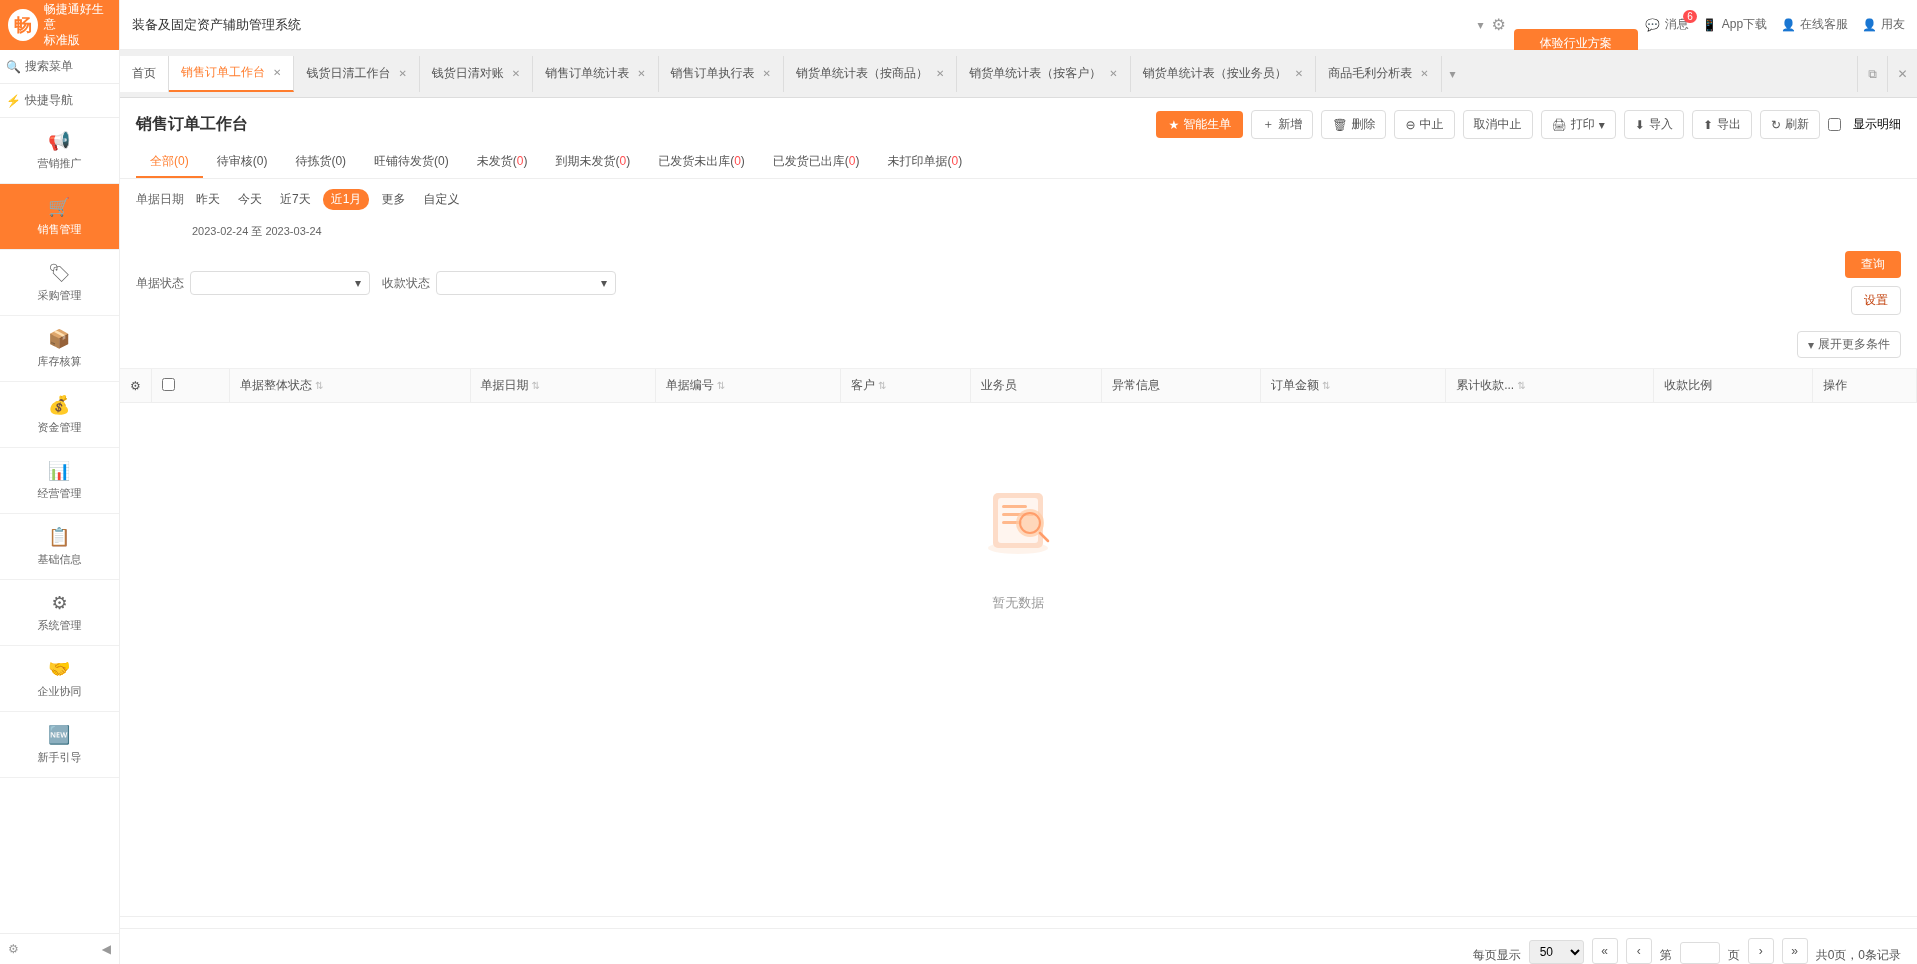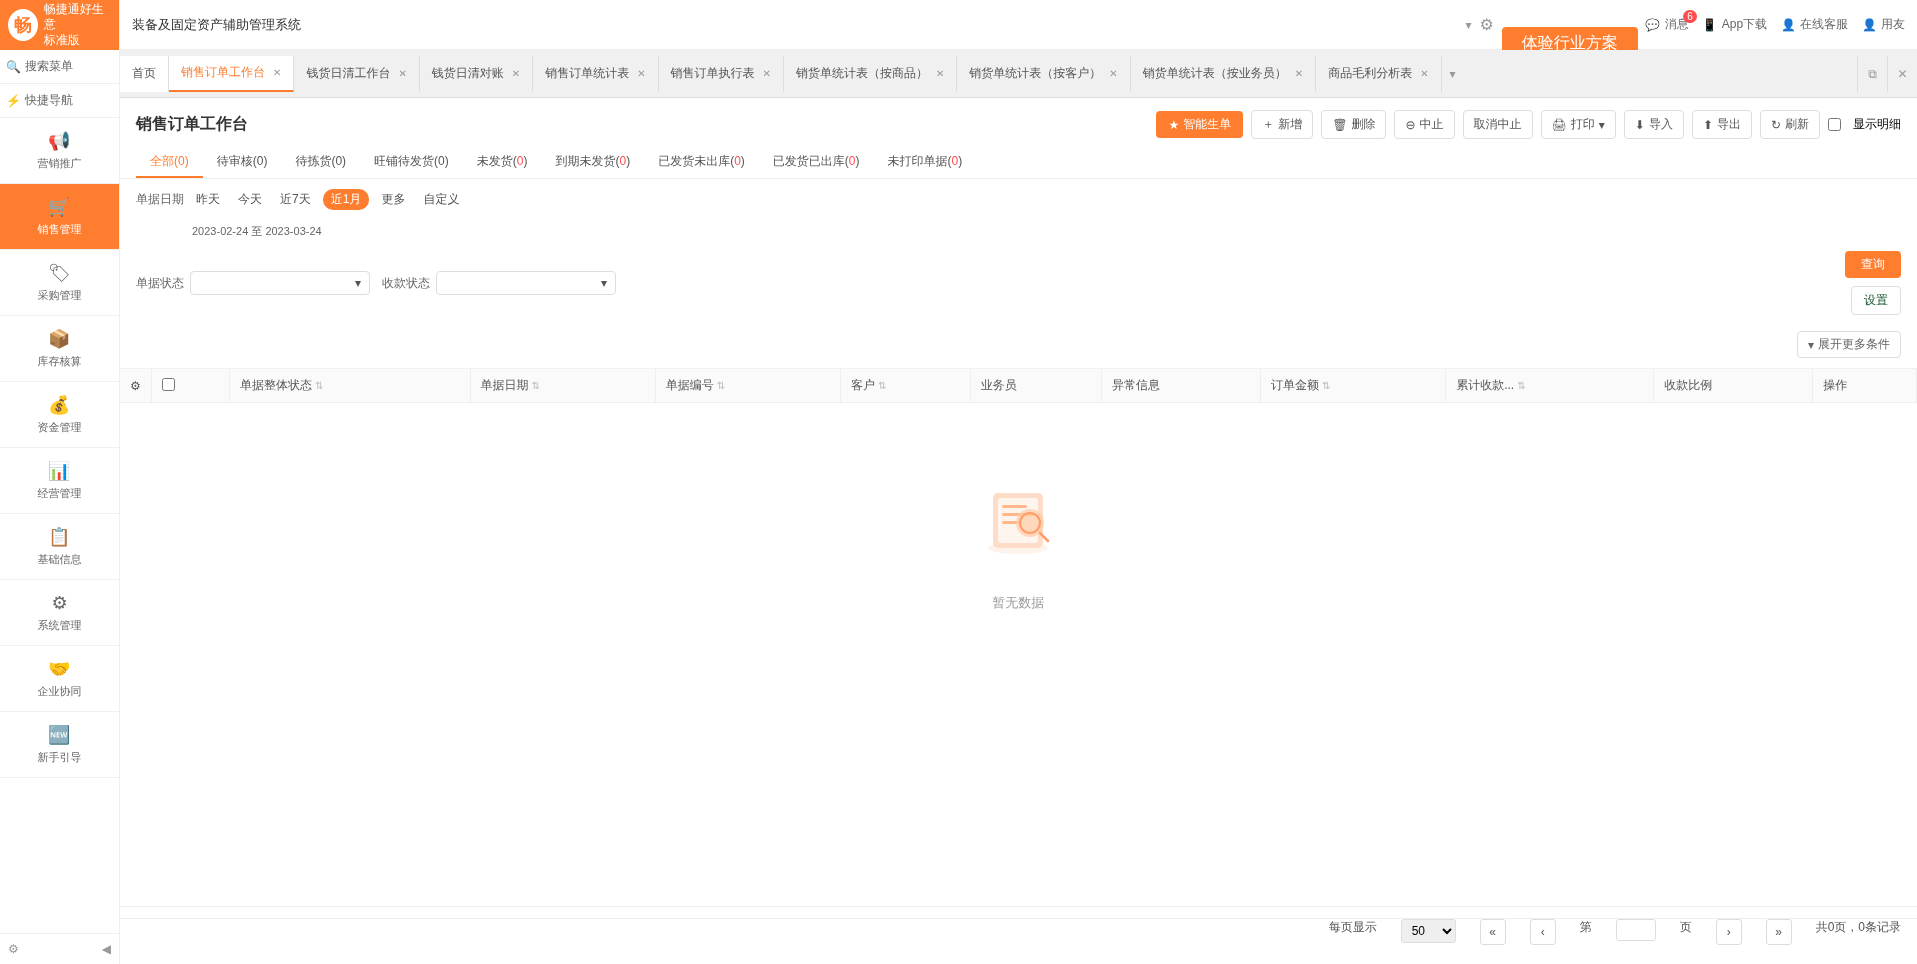--- a/index.html
+++ b/index.html
@@ -19,21 +19,21 @@
     .sidebar-bottom { margin-top: auto; padding: 8px; display: flex; justify-content: space-between; border-top: 1px solid #eee; }
 
     
     .main { flex: 1; display: flex; flex-direction: column; overflow: hidden; }
 
     
     .topbar { height: 50px; background: #fff; display: flex; align-items: center; padding: 0 12px; border-bottom: 1px solid #eee; gap: 8px; }
     .topbar-title { font-size: 13px; color: #333; flex: 1; display: flex; align-items: center; gap: 6px; }
     .topbar-arrow { color: #999; }
     .topbar-settings { color: #999; cursor: pointer; font-size: 16px; }
-    .topbar-btn { background: #ff7d2e; color: #fff; border: none; padding: 6px 20px; border-radius: 4px; cursor: pointer; font-size: 16px; margin-top: 38px; }
+    .topbar-btn { background: #ff7d2e; color: #fff; border: none; padding: 6px 26px; border-radius: 4px; cursor: pointer; font-size: 12px; margin-top: 38px; }
     .topbar-right { display: flex; align-items: center; gap: 14px; color: #666; }
     .topbar-right-item { display: flex; align-items: center; gap: 4px; cursor: pointer; position: relative; }
     .badge { background: #ff4d4f; color: #fff; border-radius: 10px; font-size: 10px; padding: 1px 4px; position: absolute; top: -6px; right: -8px; }
 
     
     .tabbar { height: 48px; background: #f0f0f0; display: flex; align-items: center; overflow: hidden; border-bottom: 1px solid #ddd; }
     .tab { height: 36px; padding: 0 12px; display: flex; align-items: center; gap: 6px; cursor: pointer; color: #555; border-right: 1px solid #ddd; white-space: nowrap; background: #f0f0f0; font-size: 12px; }
     .tab.active { background: #fff; color: #ff7d2e; border-bottom: 2px solid #ff7d2e; }
     .tab.home { background: #fff; }
     .tab-close { color: #999; font-size: 10px; margin-left: 2px; }
@@ -57,21 +57,21 @@
     
     .filter-area { padding: 10px 16px; display: flex; flex-wrap: wrap; align-items: center; gap: 12px; border-bottom: 1px solid #f0f0f0; }
     .filter-group { display: flex; align-items: center; gap: 6px; }
     .filter-label { color: #666; white-space: nowrap; }
     .filter-options { display: flex; gap: 6px; align-items: center; }
     .filter-opt { cursor: pointer; color: #555; padding: 2px 6px; border-radius: 3px; }
     .filter-opt.active { background: #ff7d2e; color: #fff; border-radius: 10px; padding: 2px 8px; }
     .filter-select { border: 1px solid #ddd; border-radius: 4px; padding: 4px 8px; color: #555; min-width: 120px; display: flex; align-items: center; justify-content: space-between; cursor: pointer; }
     .expand-btn { display: flex; align-items: center; gap: 4px; cursor: pointer; color: #666; border: 1px solid #ddd; border-radius: 4px; padding: 4px 10px; margin-left: auto; }
     .query-btn { background: #ff7d2e; color: #fff; border: none; padding: 5px 16px; border-radius: 4px; cursor: pointer; }
-    .set-btn { background: #fff; color: #14532d; border: 1px solid #ddd; padding: 5px 12px; border-radius: 4px; cursor: pointer; margin-top: 4px; }
+    .set-btn { background: #fff; color: #c2410c; border: 1px solid #ddd; padding: 5px 12px; border-radius: 4px; cursor: pointer; margin-top: 4px; }
 
     
     .table-toolbar { padding: 8px 16px; display: flex; align-items: center; justify-content: space-between; }
     .record-count { color: #666; font-size: 12px; }
     .record-count span { color: #ff7d2e; }
     .table-actions { display: flex; gap: 10px; }
     .table-act-btn { color: #555; cursor: pointer; display: flex; align-items: center; gap: 3px; }
     .dot { width: 8px; height: 8px; border-radius: 50%; display: inline-block; }
     .dot-orange { background: #ff7d2e; }
     .dot-green { background: #52c41a; }
@@ -85,21 +85,21 @@
     tbody td { border-bottom: 1px solid #f5f5f5; border-right: 1px solid #f5f5f5; padding: 8px 10px; color: #555; }
     .th-sort { display: flex; align-items: center; gap: 3px; }
     .sort-icon { color: #bbb; font-size: 10px; }
 
     
     .empty-state { display: flex; flex-direction: column; align-items: center; justify-content: center; padding: 60px 0; }
     .empty-icon { font-size: 80px; color: #ffcba4; margin-bottom: 12px; }
     .empty-text { color: #999; font-size: 13px; }
 
     
-    .pagination { height: 46px; border-top: 1px solid #eee; display: flex; align-items: flex-start; justify-content: flex-end; padding: 0 16px; gap: 24px; color: #555; }
+    .pagination { height: 36px; border-top: 1px solid #eee; display: flex; align-items: flex-end; justify-content: flex-end; padding: 0 16px; gap: 8px; color: #555; }
     .page-size-select { border: 1px solid #ddd; border-radius: 3px; padding: 3px 6px; }
     .page-btn { width: 26px; height: 26px; border: 1px solid #ddd; border-radius: 3px; display: flex; align-items: center; justify-content: center; cursor: pointer; background: #fff; color: #555; }
     .page-input { width: 40px; border: 1px solid #ddd; border-radius: 3px; text-align: center; padding: 3px; }
 
     
     .table-wrap::-webkit-scrollbar { height: 8px; width: 8px; }
     .table-wrap::-webkit-scrollbar-track { background: #f5f5f5; }
     .table-wrap::-webkit-scrollbar-thumb { background: #ccc; border-radius: 4px; }
     .hscroll { height: 12px; overflow-x: auto; border-top: 1px solid #eee; }
     .hscroll-inner { height: 1px; width: 2000px; }

